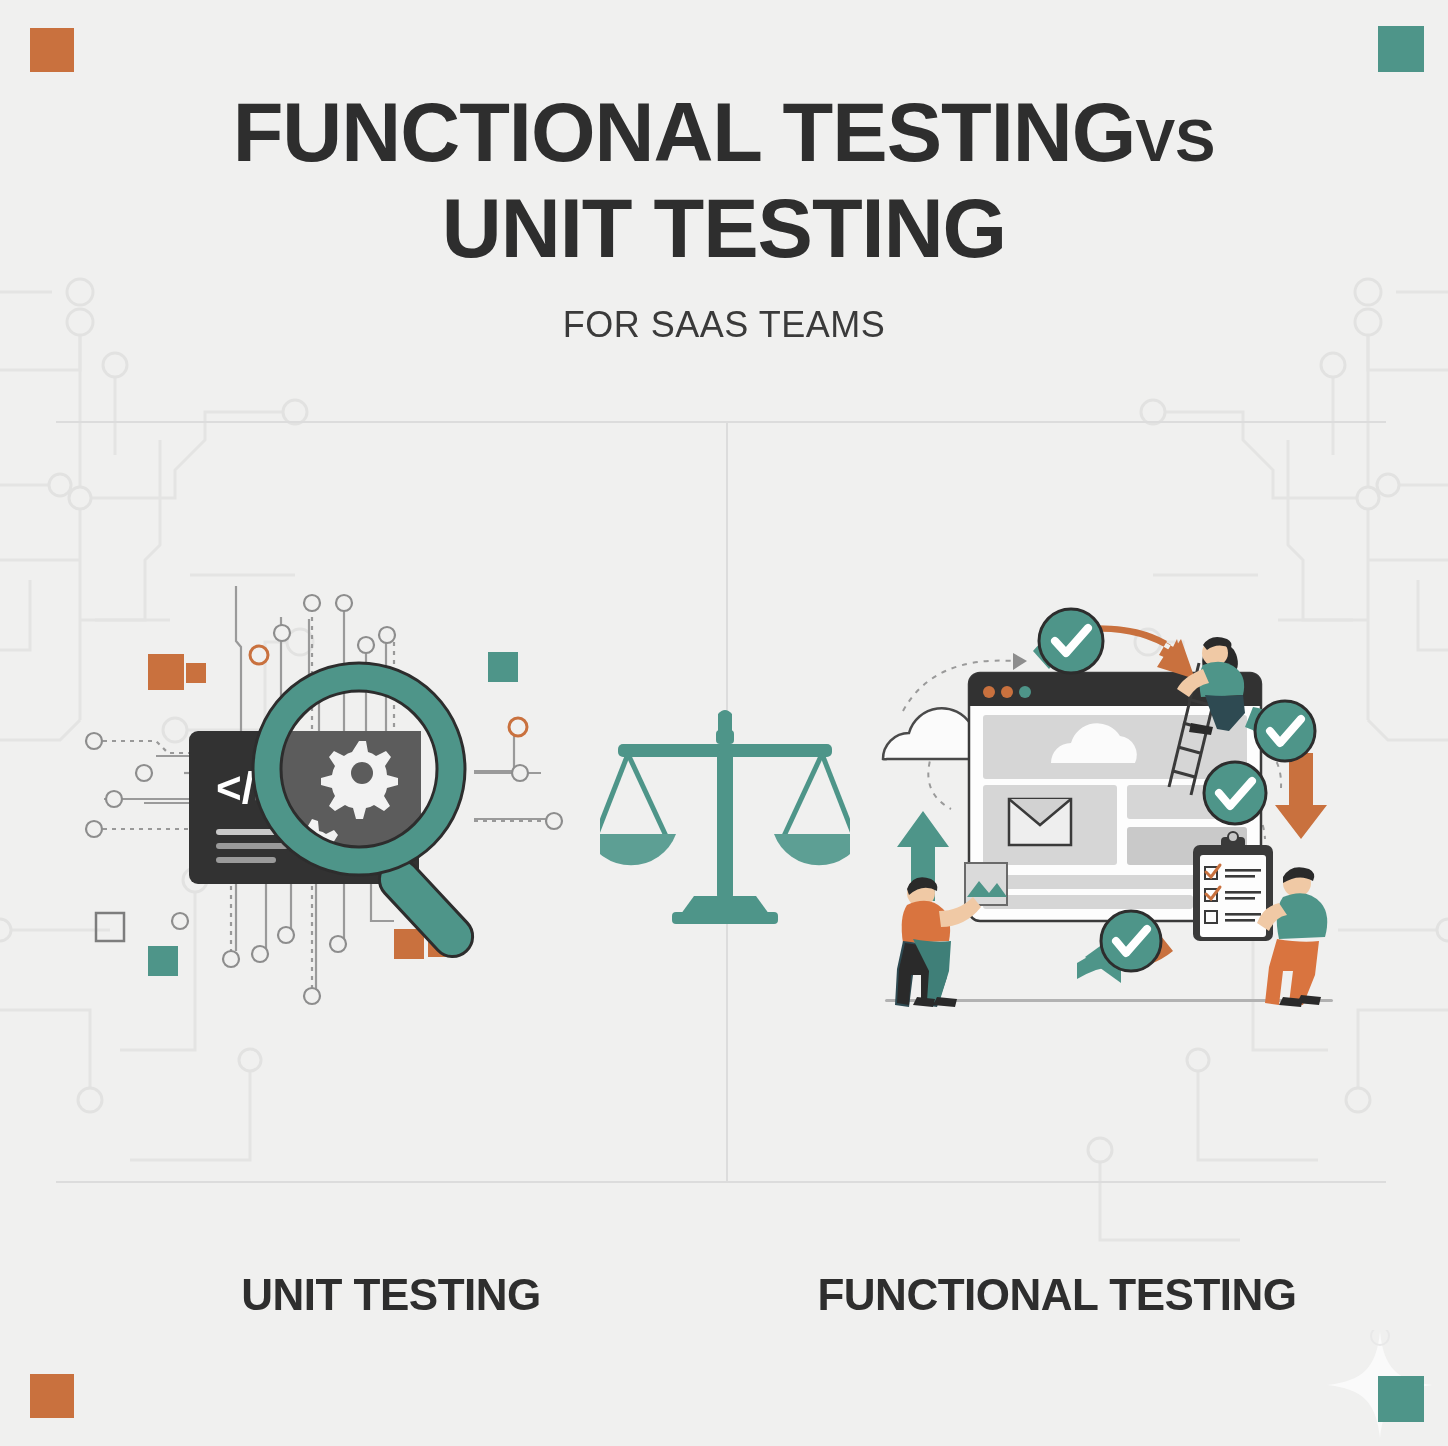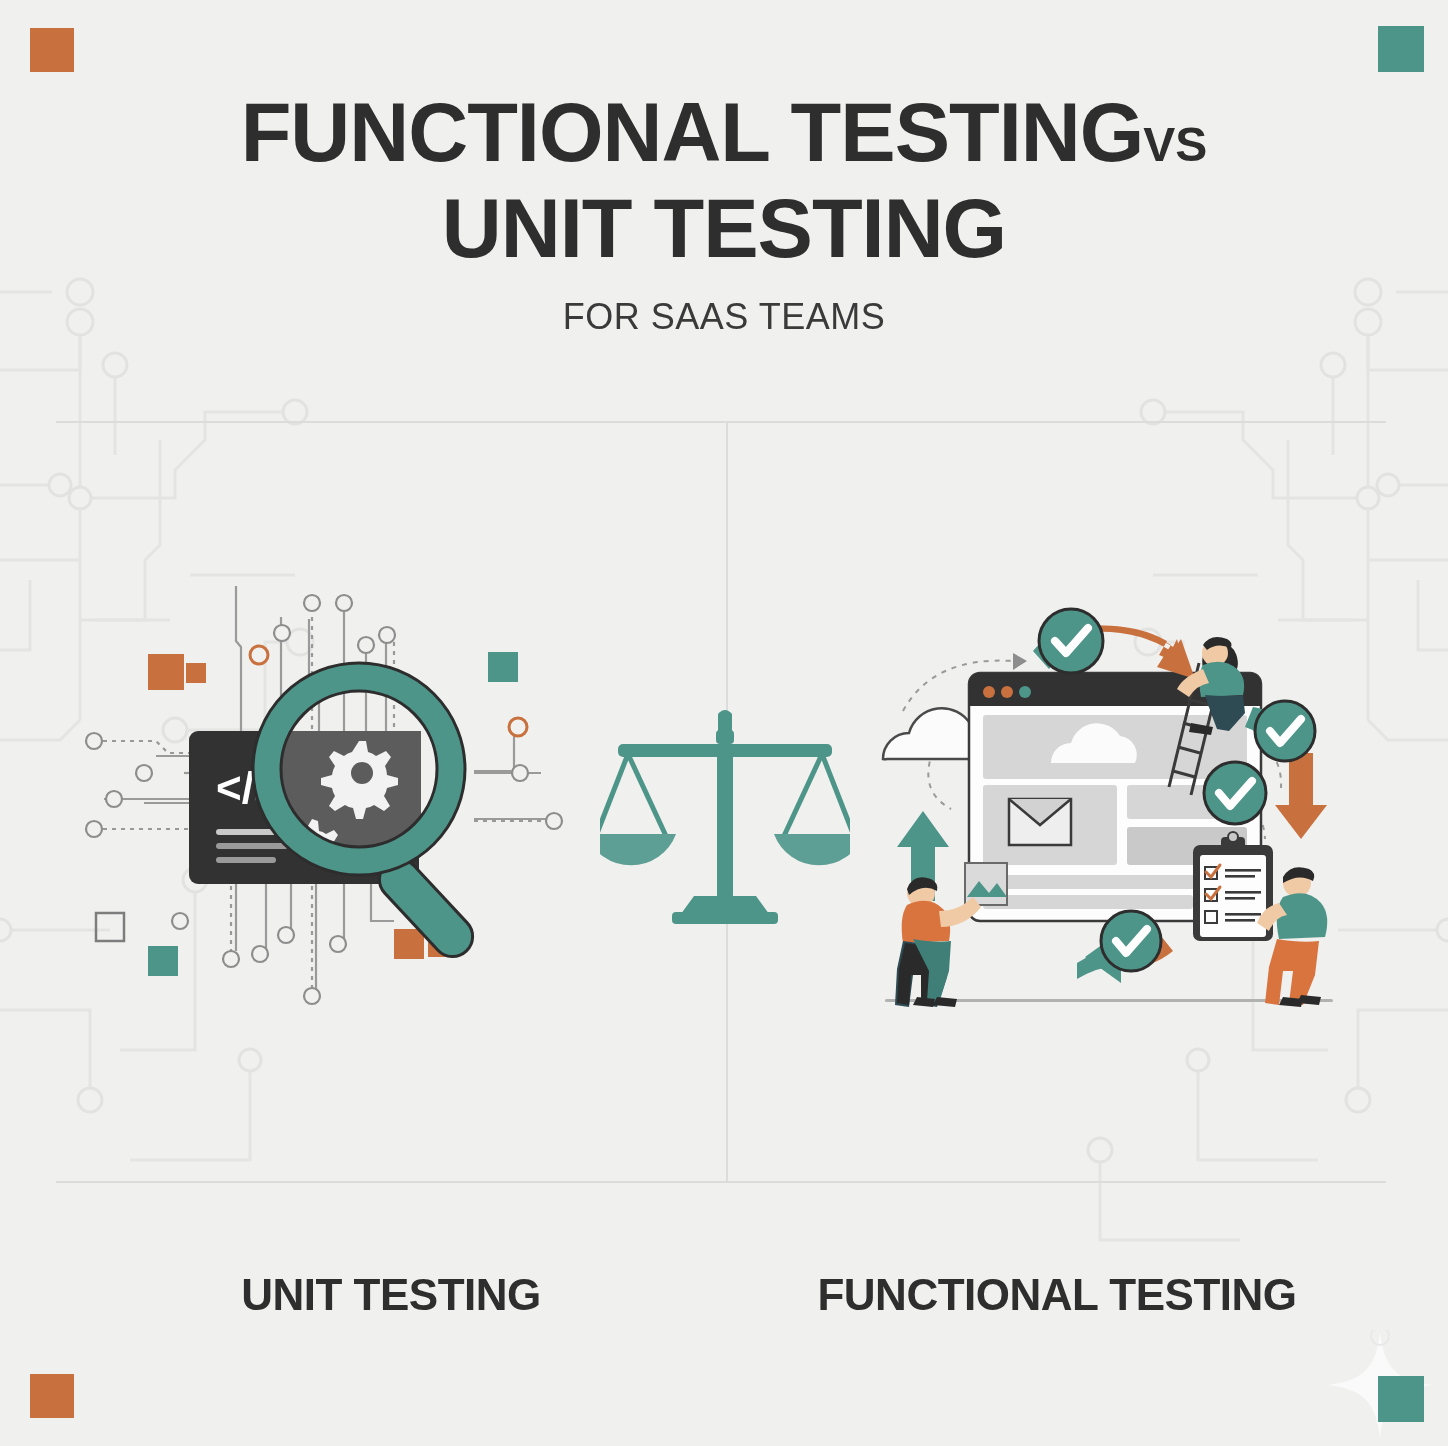--- a/index.html
+++ b/index.html
@@ -24,28 +24,28 @@
   .sparkle{position:absolute;left:1325px;top:1330px;width:110px;height:110px;}
 
   
   .header{position:absolute;left:0;top:0;width:1448px;text-align:center;}
   .title-l1{
     margin:0;padding-top:92px;
     font-size:83px;line-height:0.98;font-weight:700;
     letter-spacing:-1px;color:#2e2e2e;
     white-space:nowrap;
   }
-  .title-l1 .vs{font-size:48px;letter-spacing:0px;vertical-align:baseline;}
+  .title-l1 .vs{font-size:60px;letter-spacing:0px;vertical-align:baseline;}
   .title-l2{
     margin:0;padding-top:14px;
     font-size:83px;line-height:1;font-weight:700;
     letter-spacing:-1px;color:#2e2e2e;
   }
   .subtitle{
-    margin:0;padding-top:26px;
+    margin:8px;padding-top:26px;
     font-size:36px;font-weight:400;letter-spacing:0.5px;color:#3a3a3a;
   }
 
   
   .hline{position:absolute;height:2px;background:#dcdcdc;}
   #hline-top{left:56px;top:421px;width:1330px;}
   #hline-bot{left:56px;top:1181px;width:1330px;}
   #vline{position:absolute;left:726px;top:421px;width:2px;height:762px;background:#dcdcdc;}
 
   

